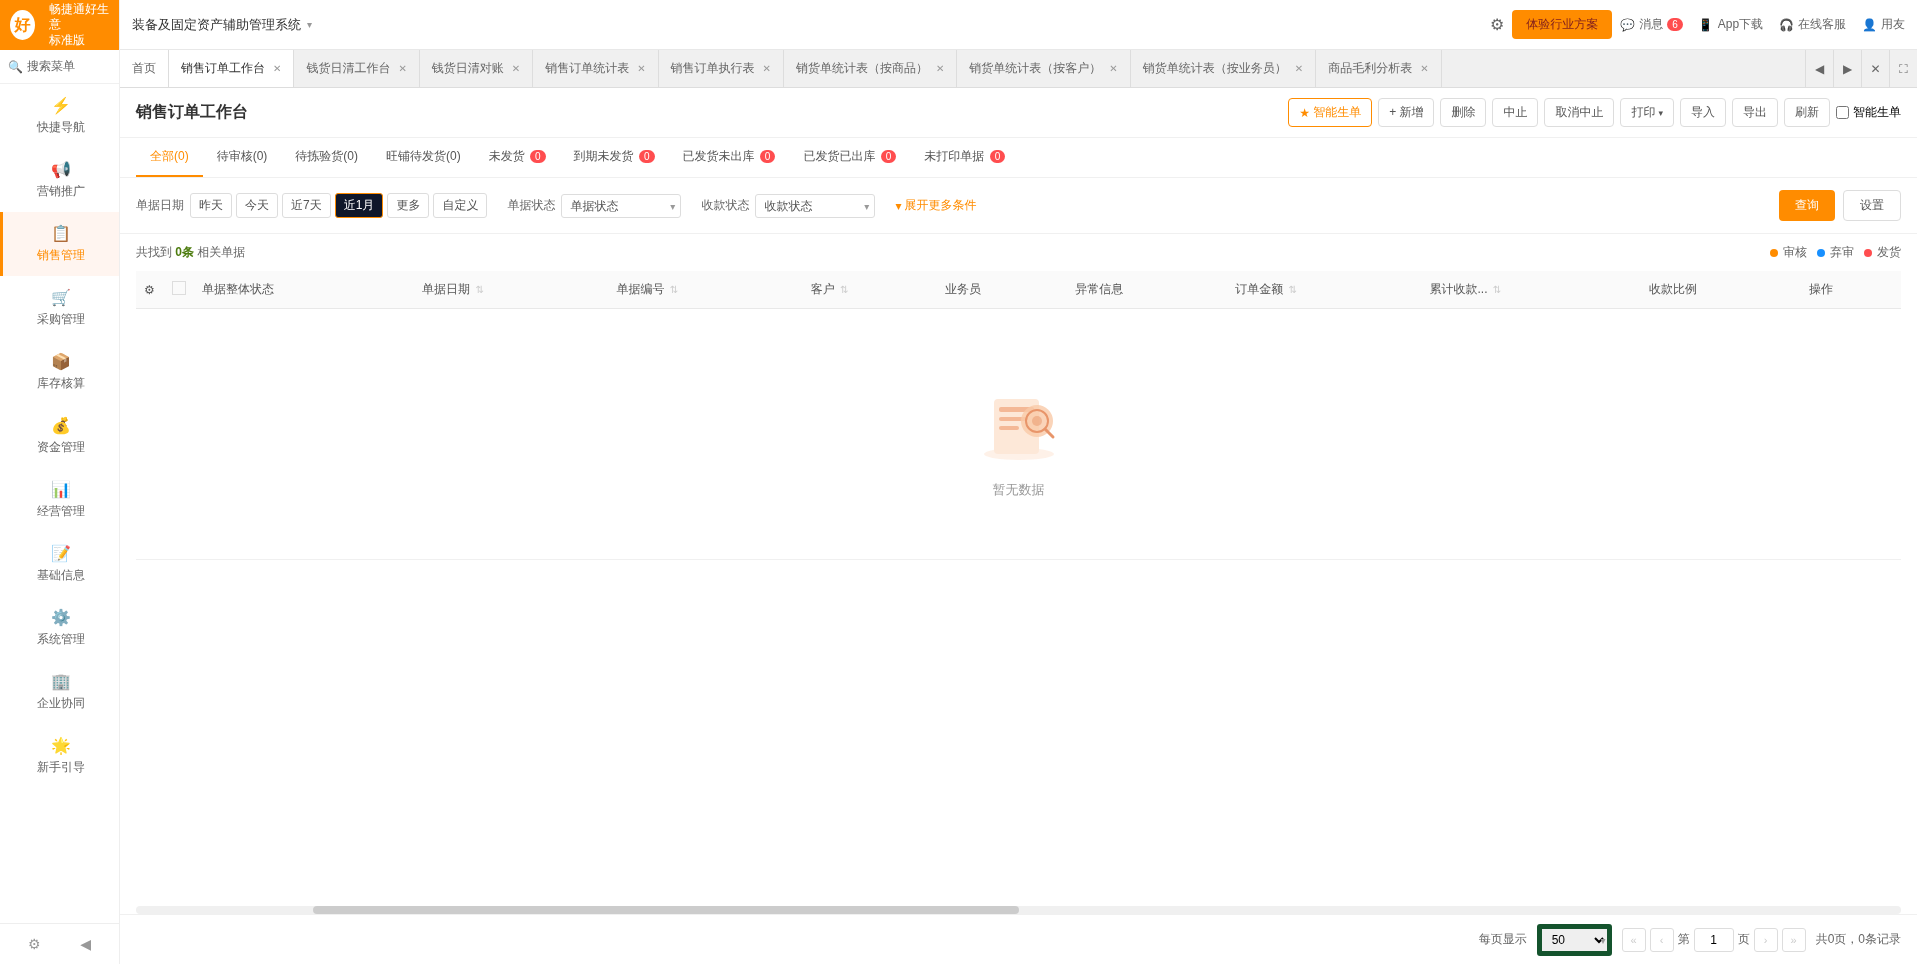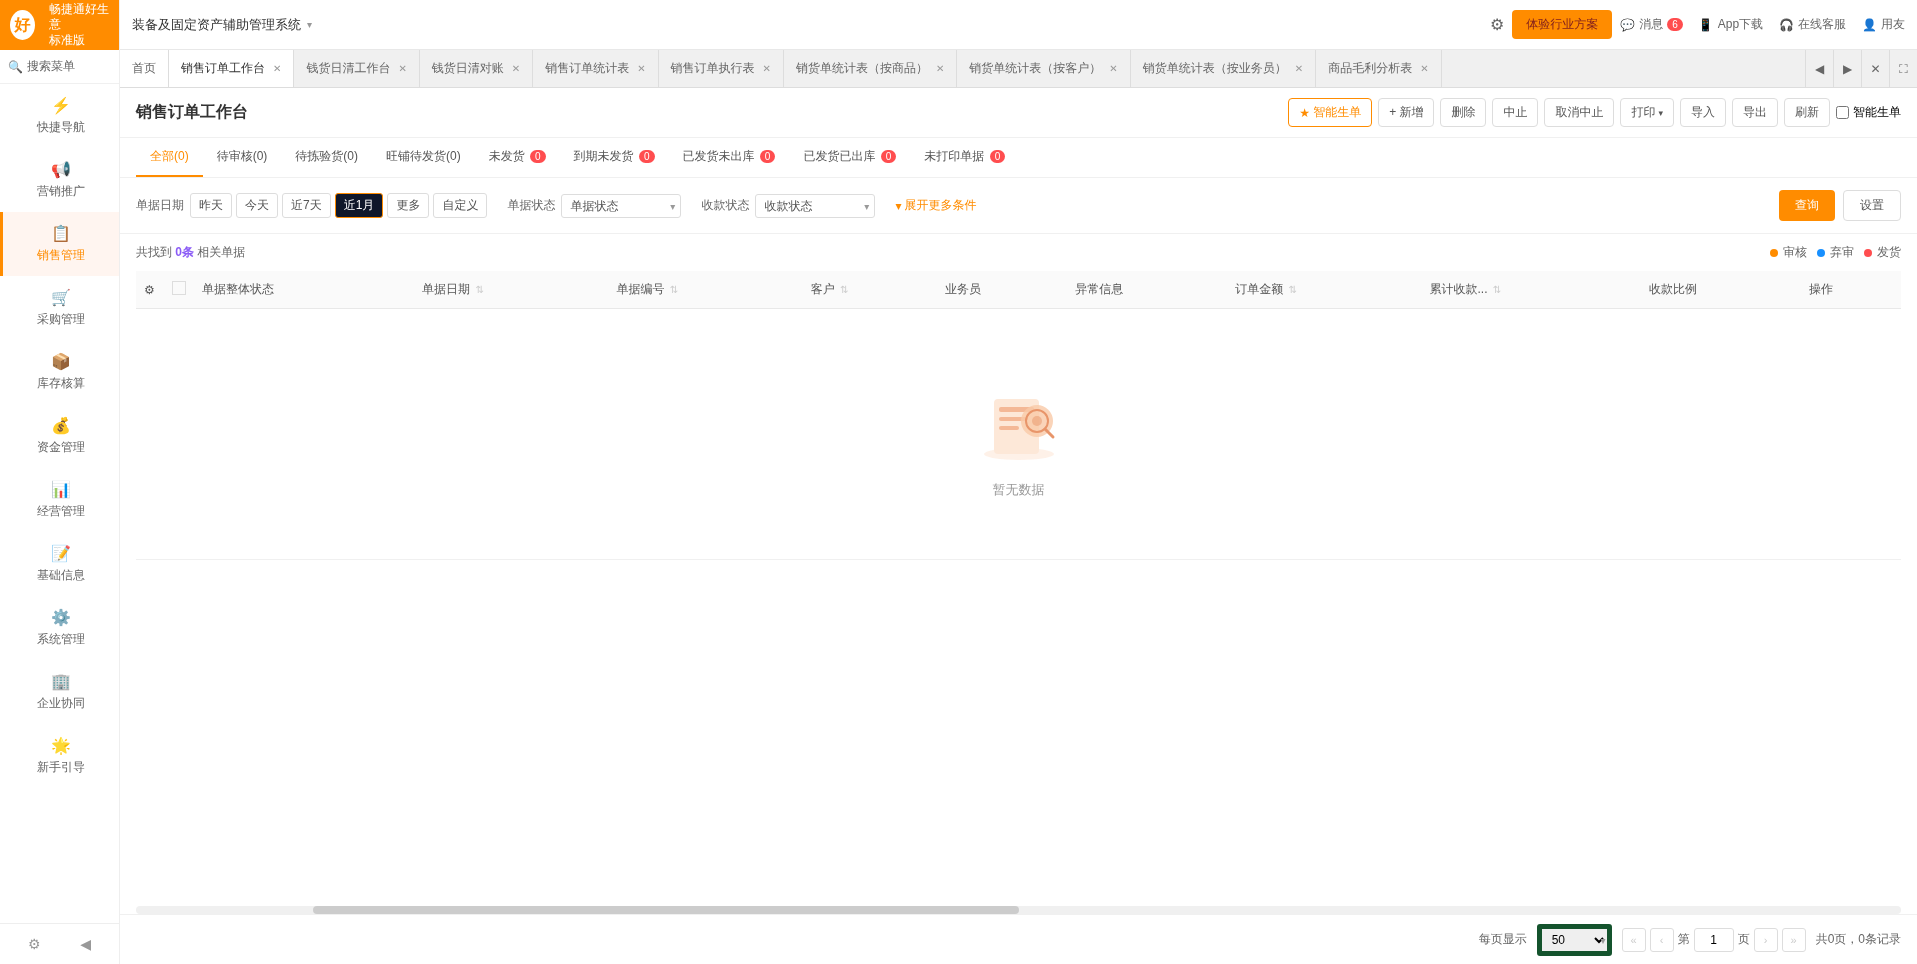--- a/index.html
+++ b/index.html
@@ -70,21 +70,21 @@
     .select-wrapper::after { content: '▾'; position: absolute; right: 6px; top: 50%; transform: translateY(-50%); color: #999; font-size: 10px; pointer-events: none; }
     .expand-btn { color: #ff8c00; cursor: pointer; font-size: 12px; display: flex; align-items: center; gap: 3px; }
     .filter-action-btns { margin-left: auto; display: flex; gap: 8px; }
     .btn-query { background: #ff8c00; color: #fff; border: none; padding: 6px 16px; border-radius: 4px; cursor: pointer; font-size: 12px; }
     .btn-set { background: #fff; border: 1px solid #ddd; color: #555; padding: 6px 16px; border-radius: 4px; cursor: pointer; font-size: 12px; }
 
     
     .table-area { flex: 1; padding: 0 16px; overflow: auto; }
     .table-summary { display: flex; align-items: center; justify-content: space-between; padding: 10px 0; }
     .table-summary-left { color: #666; font-size: 12px; }
-    .table-summary-left strong { color: #8b5cf6; }
+    .table-summary-left strong { color: #4d7c0f; }
     .table-summary-right { display: flex; align-items: center; gap: 10px; }
     .action-link { color: #666; cursor: pointer; font-size: 12px; display: flex; align-items: center; gap: 3px; }
     .action-link .dot { width: 8px; height: 8px; border-radius: 50%; display: inline-block; margin-right: 2px; }
     .dot-orange { background: #ff8c00; }
     .dot-blue { background: #1890ff; }
     .dot-red { background: #ff4d4f; }
 
     
     .data-table { width: 100%; border-collapse: collapse; font-size: 12px; }
     .data-table th { background: #fafafa; padding: 10px 8px; text-align: left; color: #555; font-weight: 500; border-bottom: 1px solid #e8e8e8; white-space: nowrap; }

